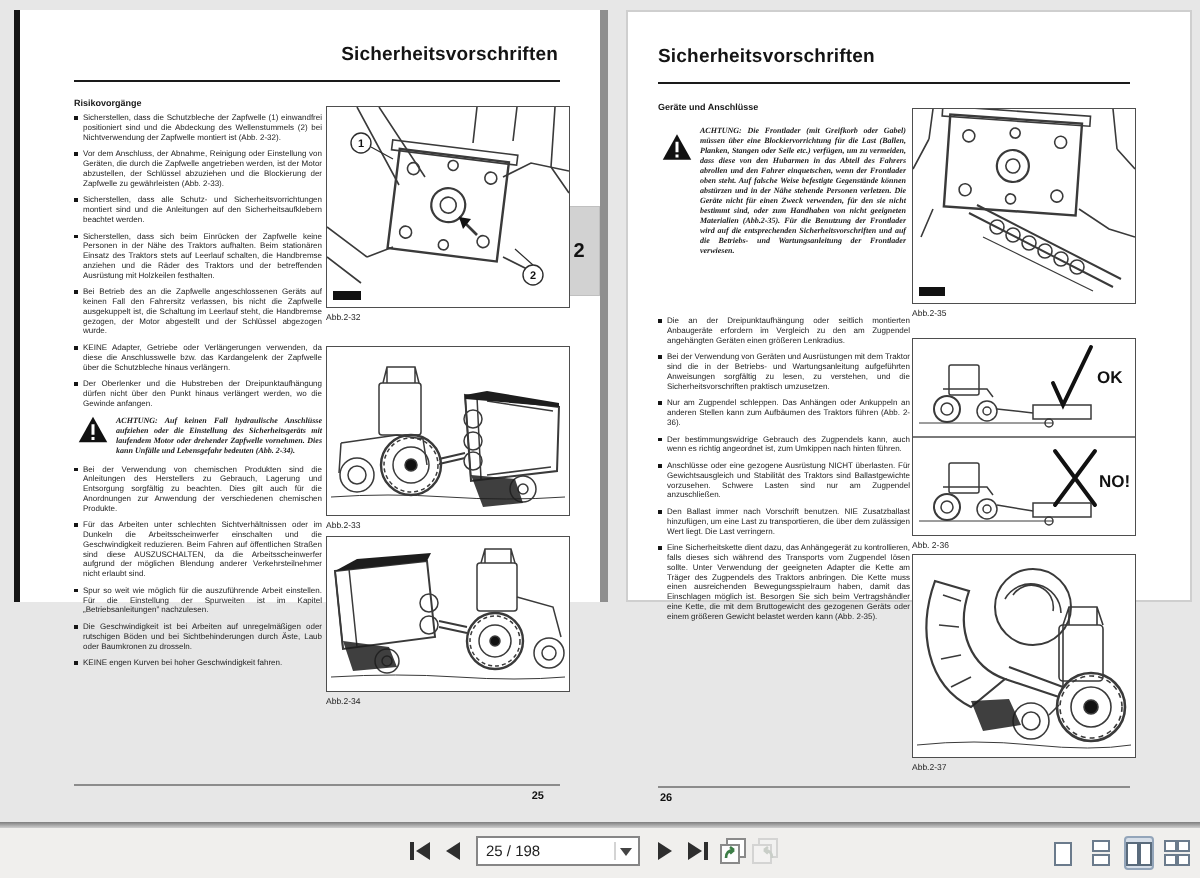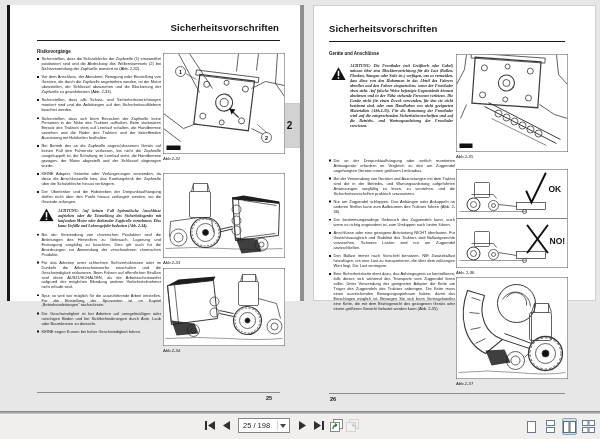--- a/index.html
+++ b/index.html
@@ -56,21 +56,21 @@
   .fig svg{display:block;}
   .oknote{font-size:17px;font-weight:bold;fill:#111;}
 
   
   .toolbar{position:absolute;left:0;bottom:0;width:600px;height:25px;background:#f0efed;}
   .toolbar::before{content:"";position:absolute;left:0;top:-3px;width:100%;height:3px;
     background:linear-gradient(#7e7e7e,#cfcfcf);}
   .tb-nav{position:absolute;left:203px;top:4px;display:flex;align-items:center;gap:3px;}
   .tb-btn{width:13px;height:15px;display:flex;align-items:center;justify-content:center;
     border:0;background:transparent;padding:0;}
-  .pgfield{position:relative;width:52px;height:15px;background:#fff;border:1px solid #868686;
+  .pgfield{position:relative;width:82px;height:15px;background:#fff;border:1px solid #868686;
     box-sizing:border-box;margin:0 3px;}
   .pgfield input{position:absolute;left:0;top:0;width:50px;height:13px;border:0;outline:0;
     font-family:"Liberation Sans",sans-serif;font-size:7.5px;color:#222;padding:0 0 0 4px;background:transparent;}
   .caret{position:absolute;right:3px;top:5px;width:0;height:0;
     border-left:3px solid transparent;border-right:3px solid transparent;border-top:4px solid #444;}
   .caret-div{position:absolute;right:11px;top:2px;bottom:2px;width:1px;background:#d4d4d4;}
   .tb-views{position:absolute;right:4px;top:4px;display:flex;align-items:center;gap:4px;}
   .vbtn{width:15px;height:17px;display:flex;align-items:center;justify-content:center;
     border:1px solid transparent;background:transparent;padding:0;border-radius:2px;}
   .vbtn.active{background:#d6dee8;border-color:#93a5ba;}

